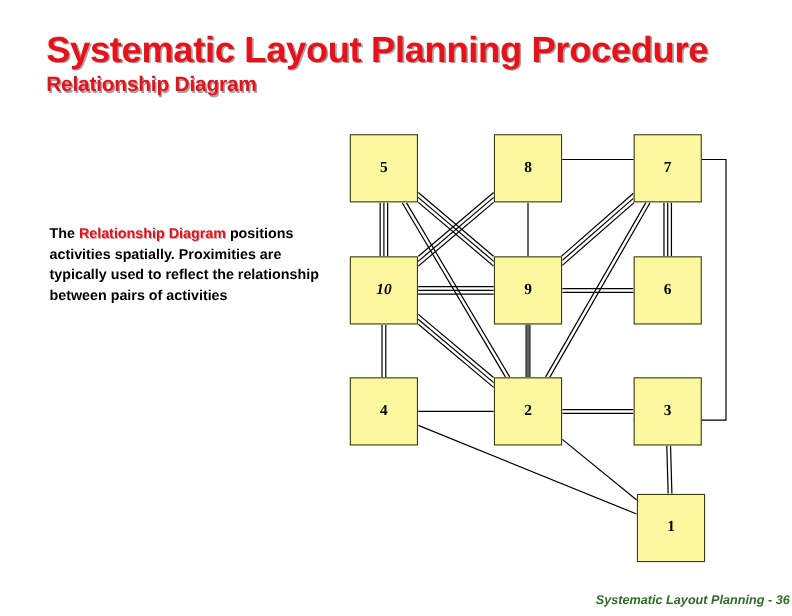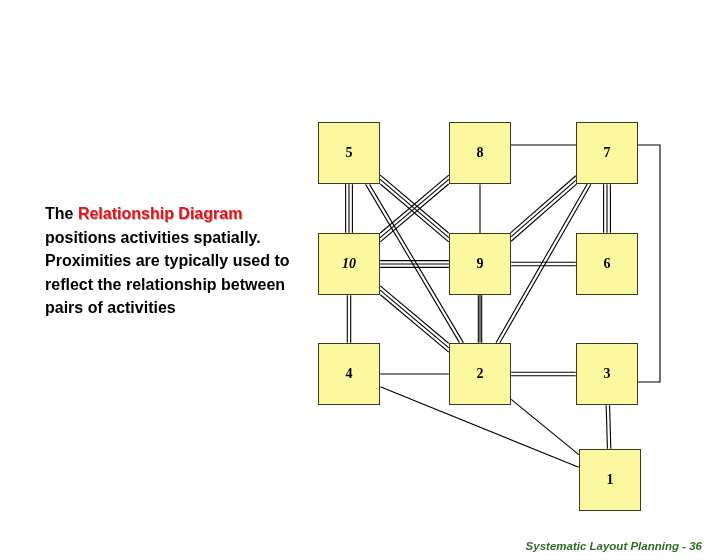--- a/index.html
+++ b/index.html
@@ -41,21 +41,21 @@
     text-shadow: 1.3px 1.3px 0 rgba(90,90,90,0.55);
     white-space: nowrap;
   }
 
   
   #body-text {
     position: absolute;
     left: 45px;
     top: 202px;
     width: 252px;
-    font-size: 16px;
+    font-size: 13px;
     font-weight: bold;
     color: #000000;
     line-height: 1.47;
   }
   .hl-red {
     color: #E8111A;
     font-weight: bold;
     text-shadow: 0.9px 0.9px 0 rgba(110,110,110,0.5);
   }
 
@@ -87,34 +87,38 @@
     font-family: "Liberation Serif", serif;
     font-size: 14px;
     font-weight: bold;
     color: #000000;
     z-index: 3;
   }
 
   
   #footer {
     position: absolute;
-    right: 18px;
+    right: 2px;
     bottom: 8px;
     font-size: 11.5px;
     font-weight: bold;
     font-style: italic;
     color: #2E6B24;
     text-align: right;
   }
 </style>
 </head>
 <body>
 
 <div id="slide">
 
+  <div id="title-block">
+    <div id="slide-title">Systematic Layout Planning Procedure</div>
+    <div id="slide-subtitle">Relationship Diagram</div>
+  </div>
 
   <div id="body-text">
     <span>The </span><span class="hl-red">Relationship Diagram</span><span> positions activities spatially. Proximities are typically used to reflect the relationship between pairs of activities</span>
   </div>
 
   <div id="diagram">
     <svg id="edge-layer" viewBox="0 0 410 420">
         <line x1="52.4" y1="74.30200000000002" x2="52.4" y2="122.69799999999998" stroke="#000000" stroke-width="1.1"></line>
         <line x1="49" y1="74.30200000000002" x2="49" y2="122.69799999999998" stroke="#000000" stroke-width="1.1"></line>
         <line x1="45.6" y1="74.30200000000002" x2="45.6" y2="122.69799999999998" stroke="#000000" stroke-width="1.1"></line>

